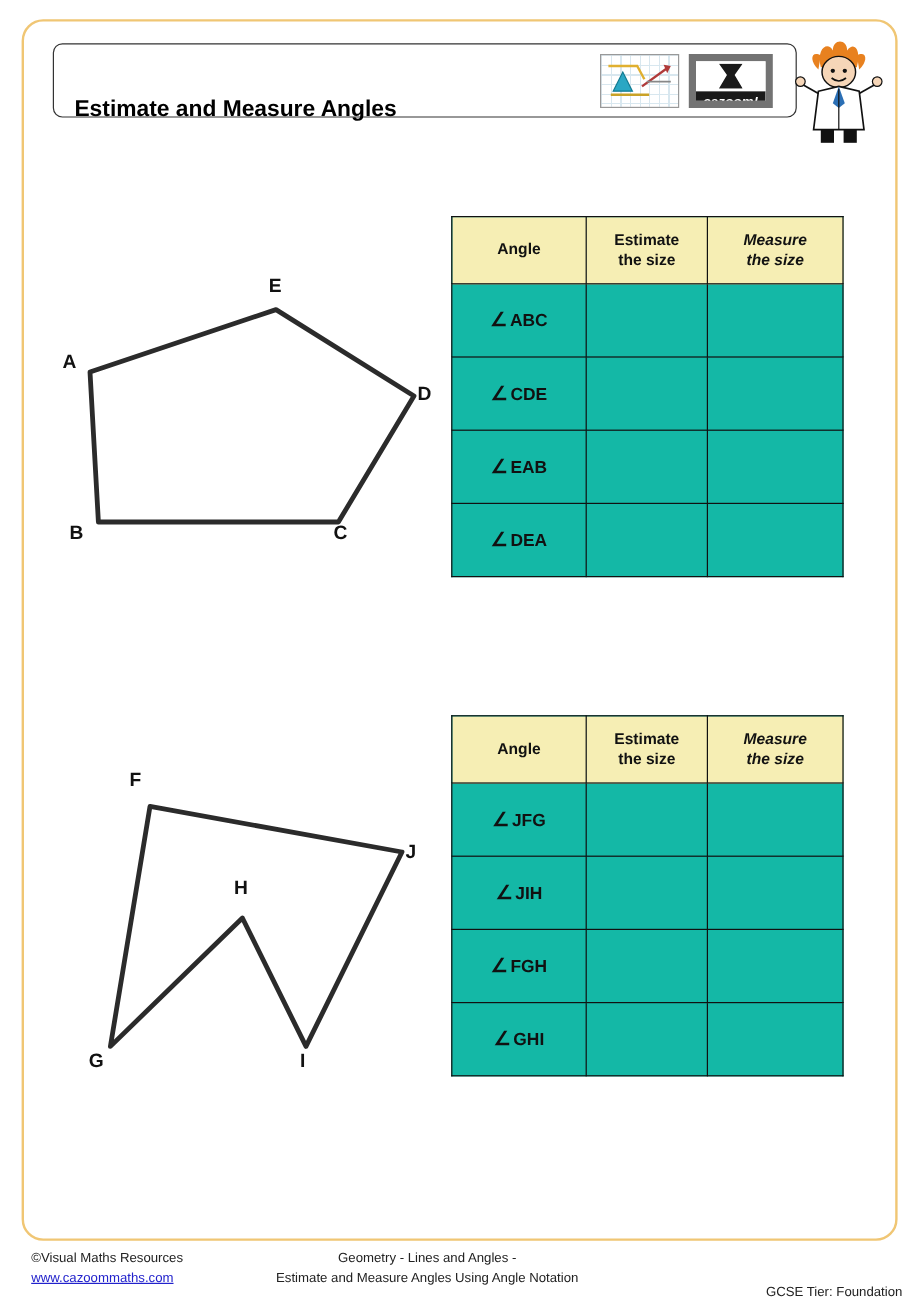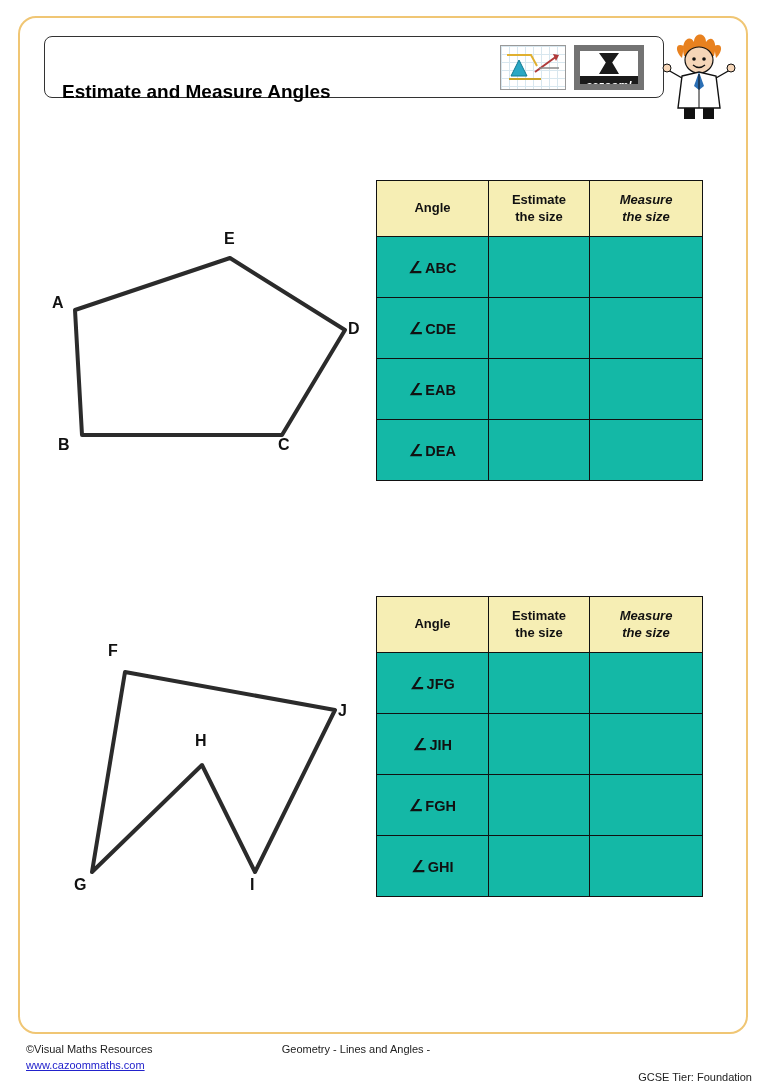--- a/index.html
+++ b/index.html
@@ -366,16 +366,17 @@
     </tbody>
   </table>
 
   <div class="footer">
     <div class="f-left">
       <div>©Visual Maths Resources</div>
       <a href="#">www.cazoommaths.com</a>
     </div>
     <div class="f-center">
       <div>Geometry - Lines and Angles -</div>
+      <div>Estimate and Measure Angles Using Angle Notation</div>
     </div>
     <div class="f-right">GCSE Tier: Foundation</div>
   </div>
 </div>
 
 </body></html>

